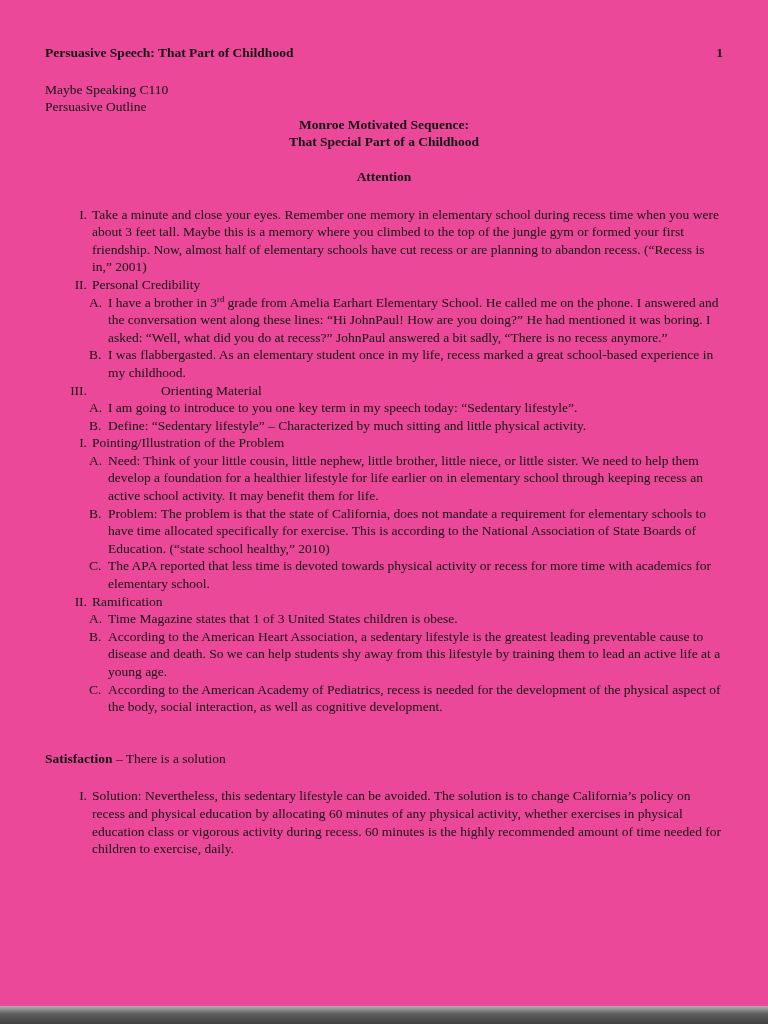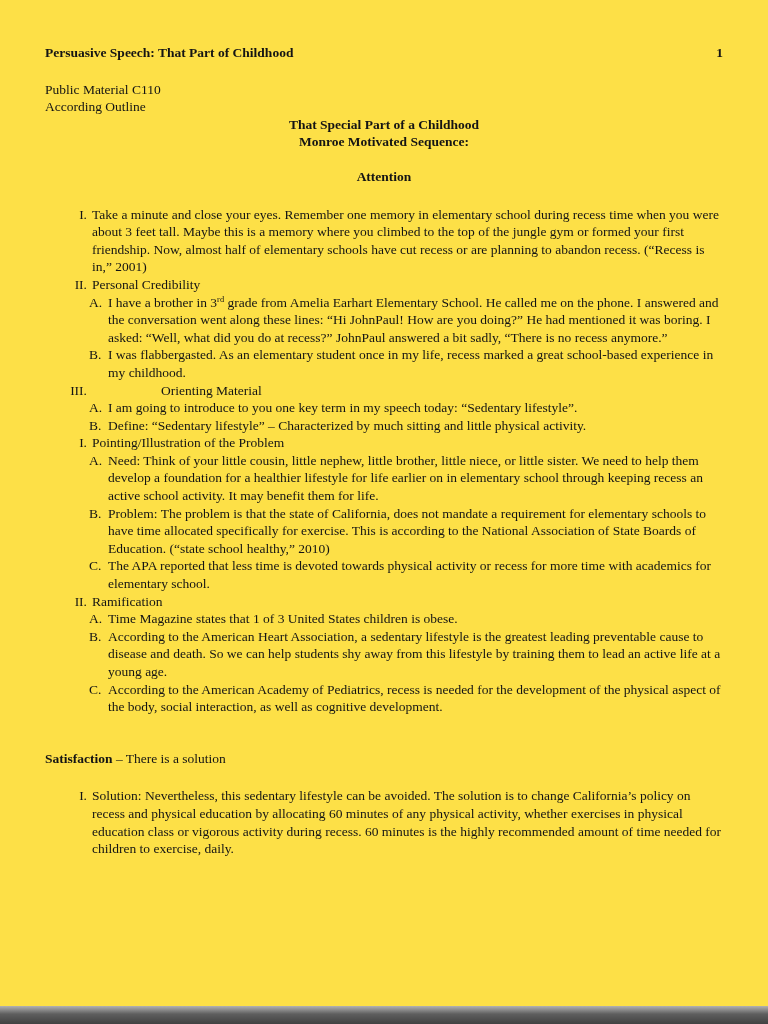--- a/index.html
+++ b/index.html
@@ -9,21 +9,21 @@
     color: #141414;
     font-size: 13.5px;
     line-height: 17.6px;
     -webkit-font-smoothing: antialiased;
   }
   .page {
     width: 768px;
     min-height: 1006px;
     box-sizing: border-box;
     padding: 44px 45px 30px 45px;
-    background: #fde047;
+    background: #ec4899;
   }
   .bold { font-weight: bold; }
   .doc-header {
     display: flex;
     justify-content: space-between;
     font-weight: bold;
     margin-bottom: 19px;
   }
   .byline { margin: 0; }
   .center-title { text-align: center; font-weight: bold; }
@@ -48,27 +48,27 @@
 <body>
 
 <div class="page">
 
   <div class="doc-header">
     <span>Persuasive Speech: That Part of Childhood</span>
     <span>1</span>
   </div>
 
   <div class="byline">
-    <div>Public Material C110</div>
-    <div>According Outline</div>
+    <div>Maybe Speaking C110</div>
+    <div>Persuasive Outline</div>
   </div>
 
   <div class="center-title">
+    <div>Monroe Motivated Sequence:</div>
     <div>That Special Part of a Childhood</div>
-    <div>Monroe Motivated Sequence:</div>
   </div>
 
   <div class="section-heading first">
     <span class="bold">Attention</span><span></span>
   </div>
 
   <div class="outline">
     <div class="row l1">
       <span class="lbl1">I.</span>
       <div class="txt">Take a minute and close your eyes. Remember one memory in elementary school during recess time when you were about 3 feet tall. Maybe this is a memory where you climbed to the top of the jungle gym or formed your first friendship. Now, almost half of elementary schools have cut recess or are planning to abandon recess. (“Recess is in,” 2001)</div>

